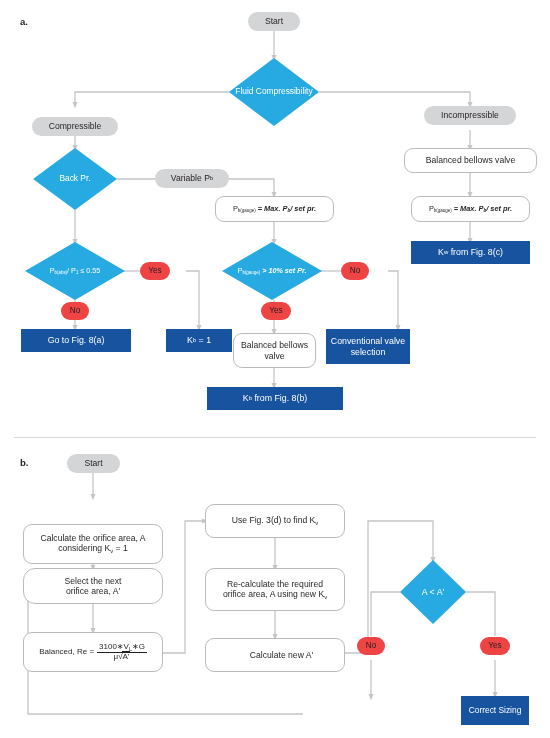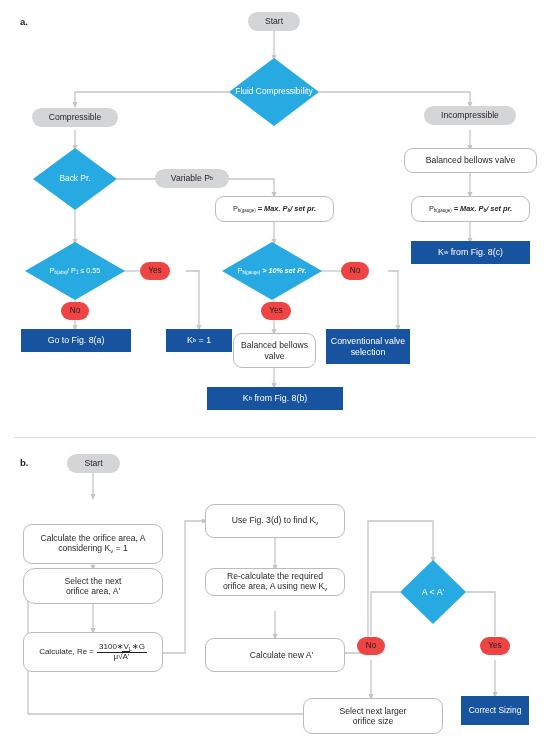--- a/index.html
+++ b/index.html
@@ -110,21 +110,21 @@
 
   <div class="secletter" style="left:20px;top:16px;">a.</div>
 
   <div class="node pill" style="left:248px;top:12px;width:52px;height:19px;">Start</div>
 
   <div class="node diam" style="left:229px;top:58px;width:90px;height:68px;">
     <span class="dshape wide"></span>
     <span class="dtext">Fluid Compressibility</span>
   </div>
 
-  <div class="node pill" style="left:32px;top:108px;width:86px;height:19px;">Compressible</div>
+  <div class="node pill" style="left:32px;top:117px;width:86px;height:19px;">Compressible</div>
 
   <div class="node pill" style="left:424px;top:106px;width:92px;height:19px;">Incompressible</div>
 
   <div class="node diam" style="left:33px;top:148px;width:84px;height:62px;text-align:right;">
     <span class="dshape wide"></span>
     <span class="dtext">Back Pr.</span>
   </div>
 
   <div class="node pill" style="left:155px;top:169px;width:74px;height:19px;">
     <span>Variable P</span>
@@ -201,53 +201,47 @@
 
   <div class="node proc" style="left:23px;top:568px;width:140px;height:36px;border-radius:12px;">
     <span>
       <span>Select the next</span><br>
       <span>orifice area, A'</span>
     </span>
   </div>
 
   <div class="node proc" style="left:23px;top:632px;width:140px;height:40px;font-size:8px;">
     <span style="display:inline-flex;align-items:center;gap:3px;">
-      <span>Calculate,  Re =</span>
+      <span>Balanced,  Re =</span>
       <span class="frac">
         <span class="num"><span>3100∗V</span><sub>L</sub><span>∗G</span></span>
         <span class="den"><span>μ</span>√<span class="sqrt">A'</span></span>
       </span>
     </span>
   </div>
 
   <div class="node proc" style="left:205px;top:504px;width:140px;height:34px;">
     <span>
       <span>Use Fig. 3(d) to find K</span><sub>v</sub>
     </span>
   </div>
 
-  <div class="node proc" style="left:205px;top:568px;width:140px;height:28px;">
+  <div class="node proc" style="left:205px;top:568px;width:140px;height:43px;">
     <span>
       <span>Re-calculate the required</span><br>
       <span>orifice area, A using new K</span><sub>v</sub>
     </span>
   </div>
 
   <div class="node proc" style="left:205px;top:638px;width:140px;height:34px;padding-left:13px;">Calculate new A'</div>
 
   <div class="node diam" style="left:400px;top:560px;width:66px;height:64px;font-size:8.8px;">
     <span class="dshape wide"></span>
     <span class="dtext">A &lt; A'</span>
   </div>
 
   <div class="node mini" style="left:357px;top:637px;width:28px;height:18px;">No</div>
   <div class="node mini" style="left:480px;top:637px;width:30px;height:18px;">Yes</div>
 
-  <div class="node proc" style="left:303px;top:698px;width:140px;height:36px;">
-    <span>
-      <span>Select next larger</span><br>
-      <span>orifice size</span>
-    </span>
-  </div>
 
   <div class="node term" style="left:461px;top:696px;width:68px;height:29px;font-size:8.4px;">Correct Sizing</div>
 
 </div>
 
 </body></html>

